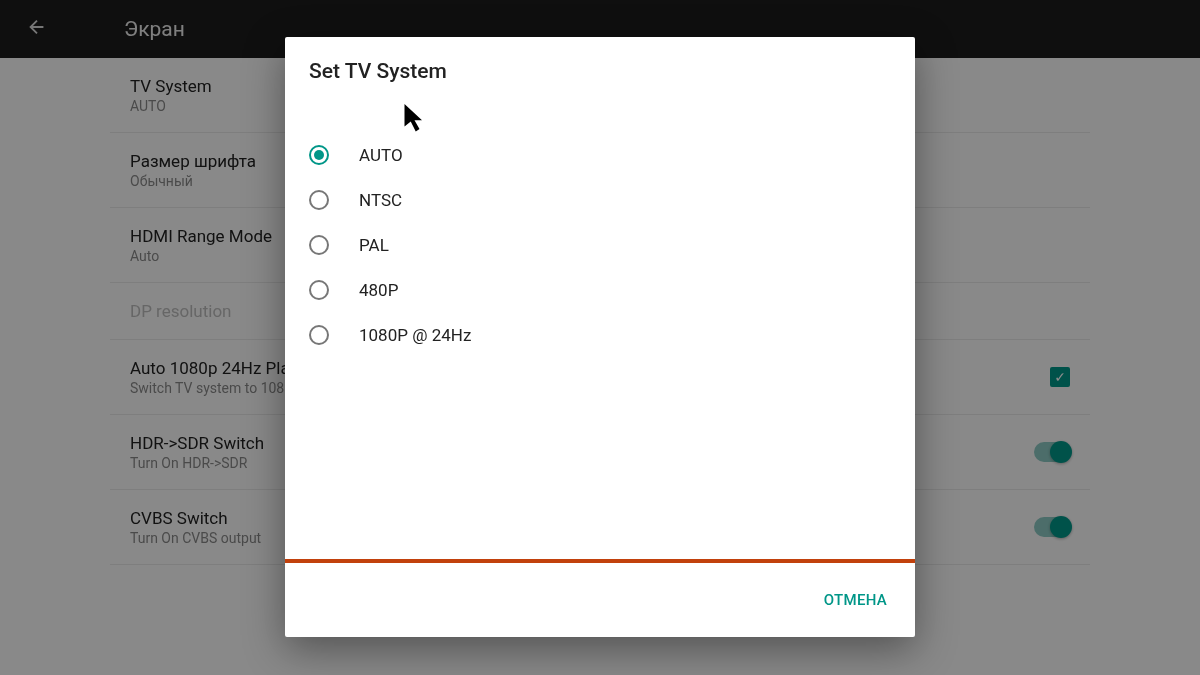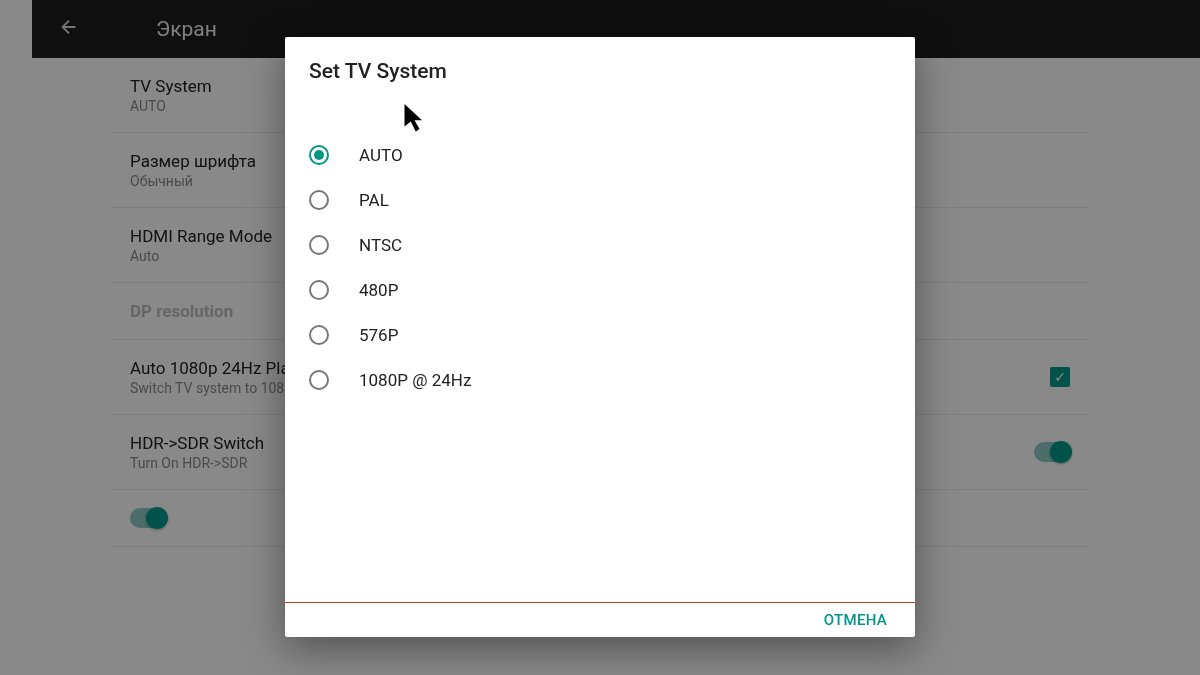--- a/index.html
+++ b/index.html
@@ -1,42 +1,42 @@
 <!DOCTYPE html>
 <html><head>
   <meta charset="utf-8">
   <style>
     * { margin: 0; padding: 0; box-sizing: border-box; font-family: Roboto, Arial, sans-serif; }
     body { width: 1200px; height: 675px; background: #fafafa; overflow: hidden; position: relative; }
     
-    .topbar { height: 58px; background: #1d1d1d; display: flex; align-items: center; padding: 0 20px; margin-left: 32px; }
+    .topbar { height: 58px; background: #1d1d1d; display: flex; align-items: center; padding: 0 20px; }
     .back-arrow { color: #d8d8d8; font-size: 22px; padding: 6px; }
     .topbar-title { color: #e8e8e8; font-size: 21px; font-weight: 400; margin-left: 70px; }
     
     .settings-list { padding: 0 110px; }
     .setting-item { display: flex; align-items: center; justify-content: space-between; padding: 18px 20px; border-bottom: 1px solid #e5e5e5; }
     .setting-text { display: flex; flex-direction: column; }
     .setting-title { font-size: 17px; color: #222; }
     .setting-sub { font-size: 14px; color: #888; margin-top: 2px; }
-    .setting-item.disabled .setting-title { color: #bbb; font-weight: bold; }
+    .setting-item.disabled .setting-title { color: #bbb; }
     
     .checkbox { width: 20px; height: 20px; background: #009688; border-radius: 2px; display: flex; align-items: center; justify-content: center; color: #fff; font-size: 14px; }
     .switch { width: 36px; height: 20px; background: #8ac7c1; border-radius: 10px; position: relative; }
     .switch::after { content: ""; position: absolute; right: -2px; top: -1px; width: 22px; height: 22px; background: #009688; border-radius: 50%; box-shadow: 0 1px 3px rgba(0,0,0,.3); }
     
     .scrim { position: absolute; inset: 0; background: rgba(0,0,0,.45); display: flex; justify-content: center; }
     .dialog { margin-top: 37px; width: 630px; height: 600px; background: #fff; box-shadow: 0 12px 40px rgba(0,0,0,.4); display: flex; flex-direction: column; border-radius: 2px; gap: 41px; }
     .dialog-title { font-size: 21px; font-weight: 500; color: #222; padding: 22px 24px 8px; }
     .options { flex: 1; overflow: hidden; padding-bottom: 8px; }
     .option { display: flex; align-items: center; padding: 10px 24px; height: 45px; }
     .radio { width: 20px; height: 20px; border: 2px solid #777; border-radius: 50%; margin-right: 30px; flex-shrink: 0; position: relative; }
     .radio.selected { border-color: #009688; }
     .radio.selected::after { content: ""; position: absolute; top: 3px; left: 3px; width: 10px; height: 10px; background: #009688; border-radius: 50%; }
     .option-label { font-size: 17px; color: #222; }
-    .dialog-actions { border-top: 1px solid #c2410c; display: flex; justify-content: flex-end; padding: 0 16px; }
+    .dialog-actions { border-top: 4px solid #c2410c; display: flex; justify-content: flex-end; padding: 20px 16px; }
     .action-btn { color: #009688; font-size: 15px; font-weight: 500; padding: 8px 12px; letter-spacing: .3px; }
     
     .cursor { position: absolute; top: 104px; left: 404px; pointer-events: none; }
     .cursor svg { filter: drop-shadow(0 0 2px rgba(255,255,255,.9)); }
   </style>
 </head>
 <body>
 
 <div class="topbar">
   <span class="back-arrow">
@@ -79,47 +79,47 @@
     <div class="checkbox">✓</div>
   </div>
   <div class="setting-item">
     <div class="setting-text">
       <span class="setting-title">HDR-&gt;SDR Switch</span>
       <span class="setting-sub">Turn On HDR-&gt;SDR</span>
     </div>
     <div class="switch"></div>
   </div>
   <div class="setting-item">
+    <div class="setting-text">
+      <span class="setting-title">CVBS Switch</span>
+      <span class="setting-sub">Turn On CVBS output</span>
+    </div>
     <div class="switch"></div>
   </div>
 </div>
 
 <div class="scrim">
   <div class="dialog">
     <div class="dialog-title">Set TV System</div>
     <div class="options">
       <div class="option">
           <span class="radio selected"></span>
           <span class="option-label">AUTO</span>
         </div>
       <div class="option">
           <span class="radio"></span>
+          <span class="option-label">NTSC</span>
+        </div>
+      <div class="option">
+          <span class="radio"></span>
           <span class="option-label">PAL</span>
         </div>
       <div class="option">
           <span class="radio"></span>
-          <span class="option-label">NTSC</span>
-        </div>
-      <div class="option">
-          <span class="radio"></span>
           <span class="option-label">480P</span>
-        </div>
-      <div class="option">
-          <span class="radio"></span>
-          <span class="option-label">576P</span>
         </div>
       <div class="option">
           <span class="radio"></span>
           <span class="option-label">1080P @ 24Hz</span>
         </div>
     </div>
     <div class="dialog-actions">
       <span class="action-btn">ОТМЕНА</span>
     </div>
   </div>

